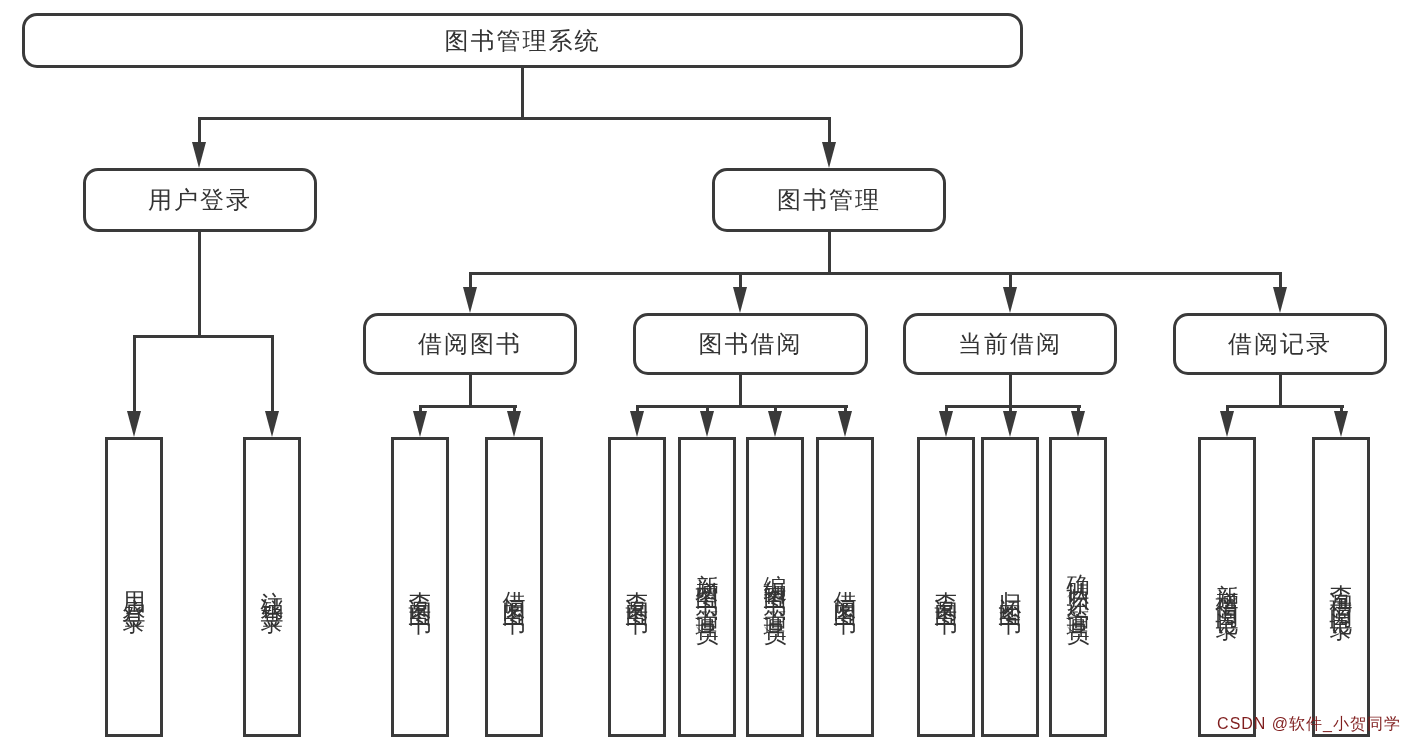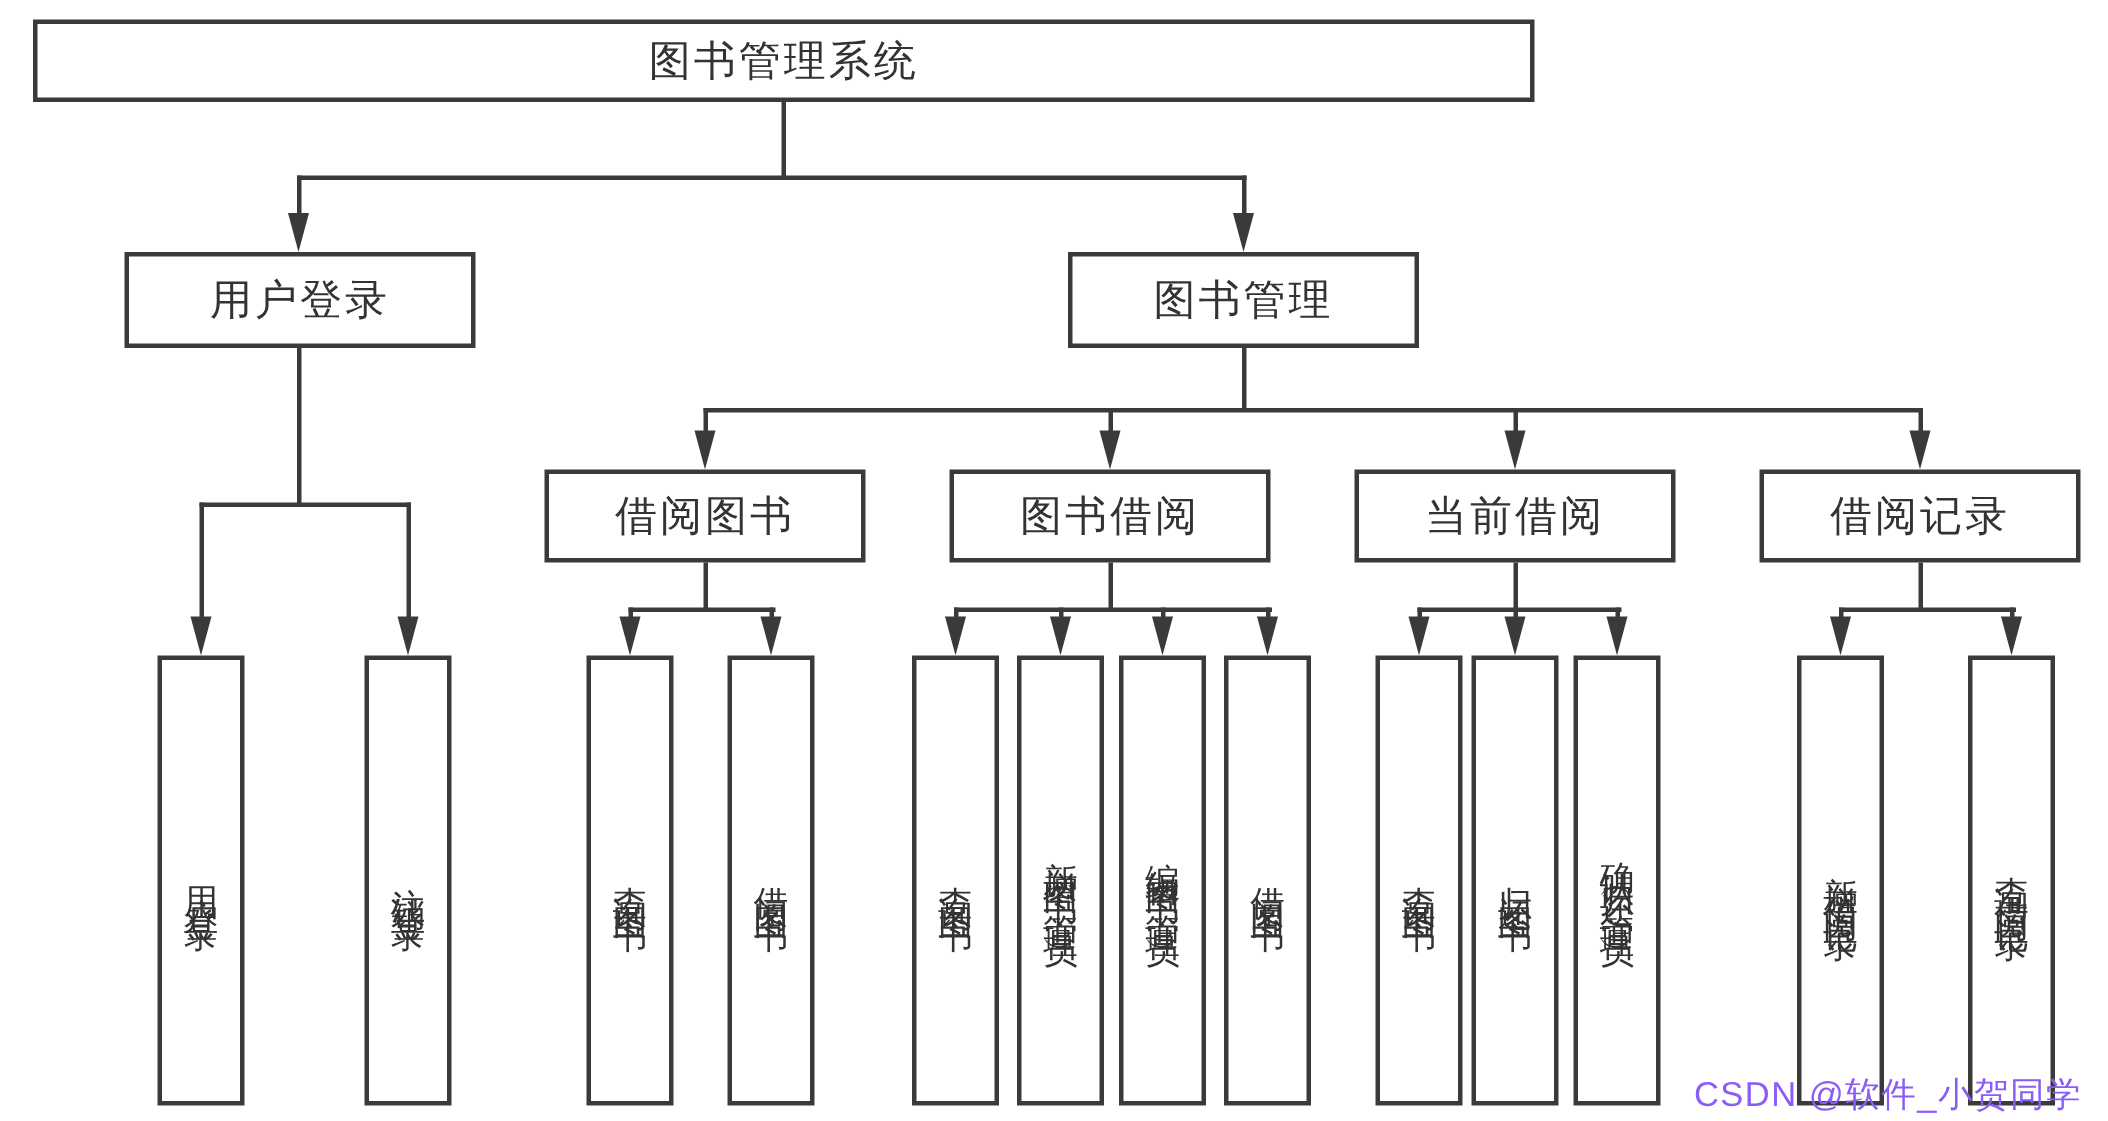--- a/index.html
+++ b/index.html
@@ -14,21 +14,21 @@
   .box {
     position: absolute;
     box-sizing: border-box;
     border: 3px solid #3a3a3a;
     background: #ffffff;
     display: flex;
     align-items: center;
     justify-content: center;
     color: #333333;
   }
-  .hbox { font-size: 28px; letter-spacing: 2px; white-space: nowrap; }
+  .hbox { font-size: 24px; letter-spacing: 2px; white-space: nowrap; border-radius: 15px; }
   .vbox {
     top: 437px;
     width: 58px;
     height: 300px;
     writing-mode: vertical-rl;
     text-orientation: mixed;
     font-size: 23px;
     letter-spacing: 7px;
     line-height: 1;
   }
@@ -40,24 +40,24 @@
     position: absolute;
     width: 0;
     height: 0;
     border-left: 7px solid transparent;
     border-right: 7px solid transparent;
     border-top: 26px solid #3a3a3a;
   }
   .watermark {
     position: absolute;
     top: 714px;
-    right: 17px;
-    font-size: 23px;
+    right: 4px;
+    font-size: 16px;
     letter-spacing: 1px;
-    color: #8b5cf6;
+    color: #7f1d1d;
     z-index: 5;
     white-space: nowrap;
   }
 </style>
 </head>
 <body>
 
 <div class="canvas">
 
   <div class="box hbox" style="left:22px; top:13px; width:1001px; height:55px;">图书管理系统</div>
@@ -84,21 +84,21 @@
   <div class="line" style="left:469px; top:272px; width:3px; height:19px;"></div>
   <div class="line" style="left:739px; top:272px; width:3px; height:19px;"></div>
   <div class="line" style="left:1009px; top:272px; width:3px; height:19px;"></div>
   <div class="line" style="left:1279px; top:272px; width:3px; height:19px;"></div>
   <div class="arrowhead" style="left:463px; top:287px;"></div>
   <div class="arrowhead" style="left:733px; top:287px;"></div>
   <div class="arrowhead" style="left:1003px; top:287px;"></div>
   <div class="arrowhead" style="left:1273px; top:287px;"></div>
 
   <div class="box hbox" style="left:363px; top:313px; width:214px; height:62px;">借阅图书</div>
-  <div class="box hbox" style="left:633px; top:313px; width:214px; height:62px;">图书借阅</div>
+  <div class="box hbox" style="left:633px; top:313px; width:235px; height:62px;">图书借阅</div>
   <div class="box hbox" style="left:903px; top:313px; width:214px; height:62px;">当前借阅</div>
   <div class="box hbox" style="left:1173px; top:313px; width:214px; height:62px;">借阅记录</div>
 
   <div class="line" style="left:469px; top:375px; width:3px; height:33px;"></div>
   <div class="line" style="left:419px; top:405px; width:98px; height:3px;"></div>
   <div class="line" style="left:419px; top:405px; width:3px; height:10px;"></div>
   <div class="line" style="left:513px; top:405px; width:3px; height:10px;"></div>
   <div class="arrowhead" style="left:413px; top:411px;"></div>
   <div class="arrowhead" style="left:507px; top:411px;"></div>
 

